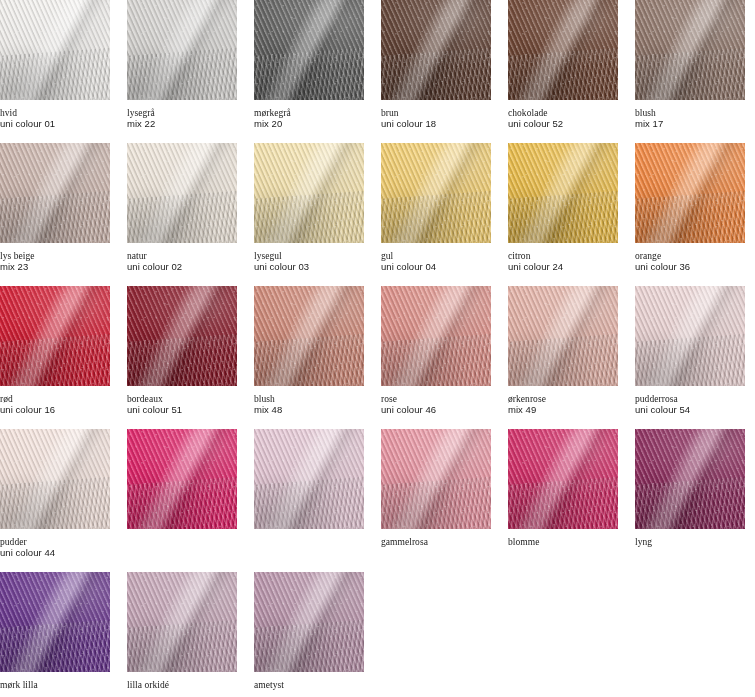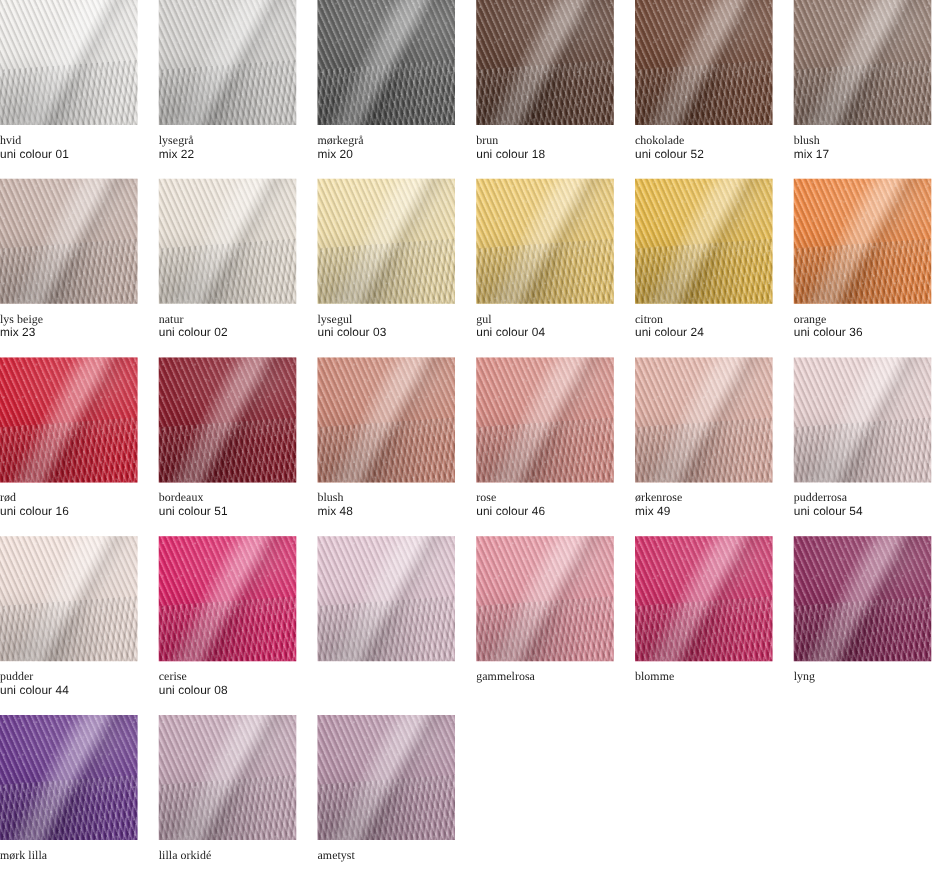--- a/index.html
+++ b/index.html
@@ -376,24 +376,20 @@
       </div>
     </div>
     <div class="swatch-cell">
       <div class="swatch-chip" style="background-color: rgb(224, 26, 99);">
         <div class="tex-rib"></div>
         <div class="tex-rib-lower"></div>
         <div class="tex-seam"></div>
         <div class="tex-shade"></div>
         <div class="tex-fleck"></div>
       </div>
-      <div class="swatch-label">
-        <div class="swatch-name">cerise</div>
-        <div class="swatch-code">uni colour 08</div>
-      </div>
     </div>
     <div class="swatch-cell">
       <div class="swatch-chip" style="background-color: rgb(229, 198, 212);">
         <div class="tex-rib"></div>
         <div class="tex-rib-lower"></div>
         <div class="tex-seam"></div>
         <div class="tex-shade"></div>
         <div class="tex-fleck"></div>
       </div>
     </div>

